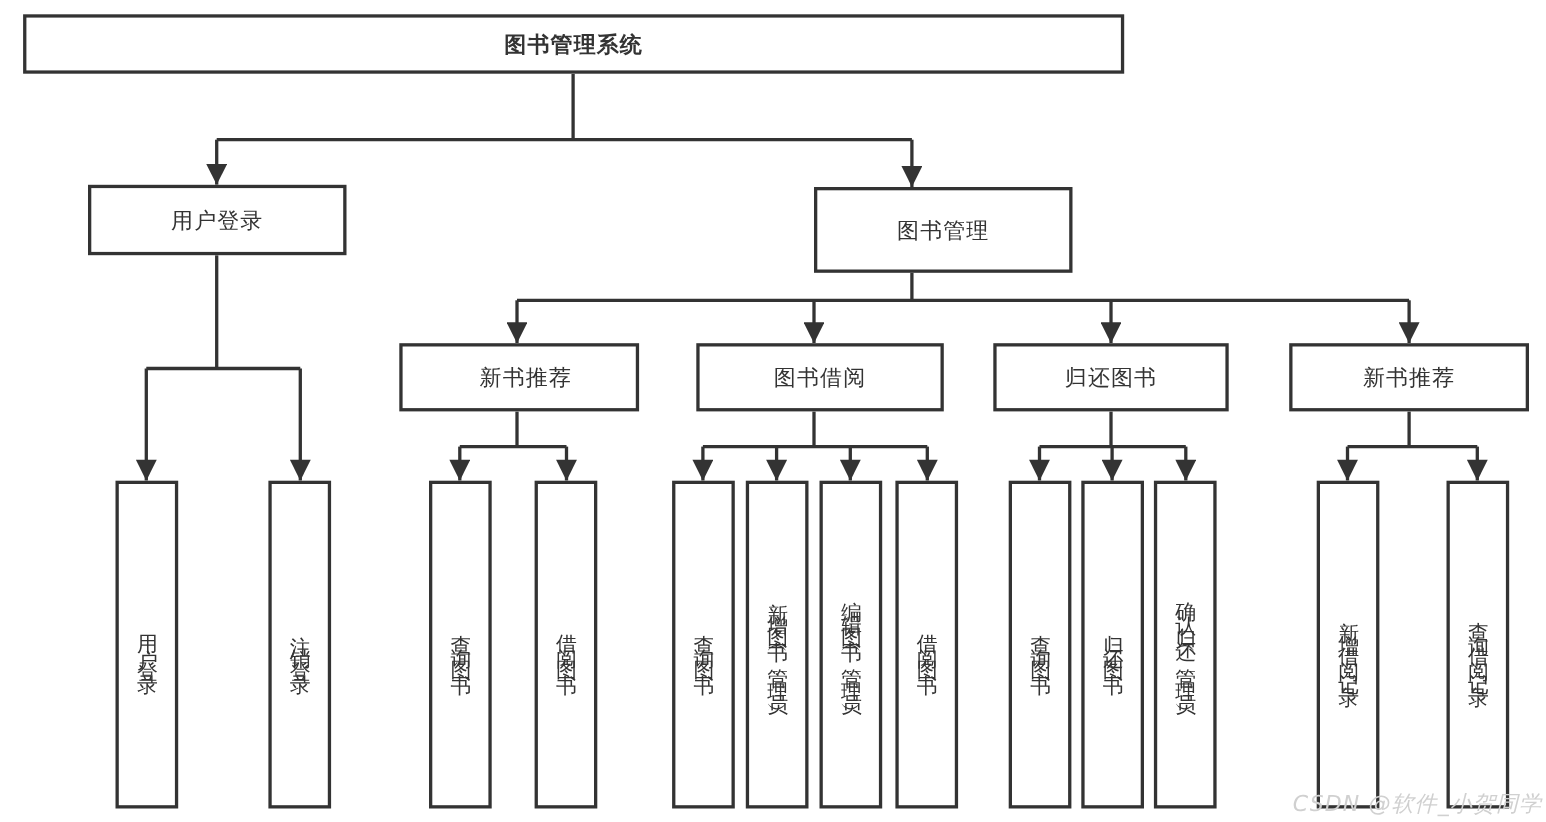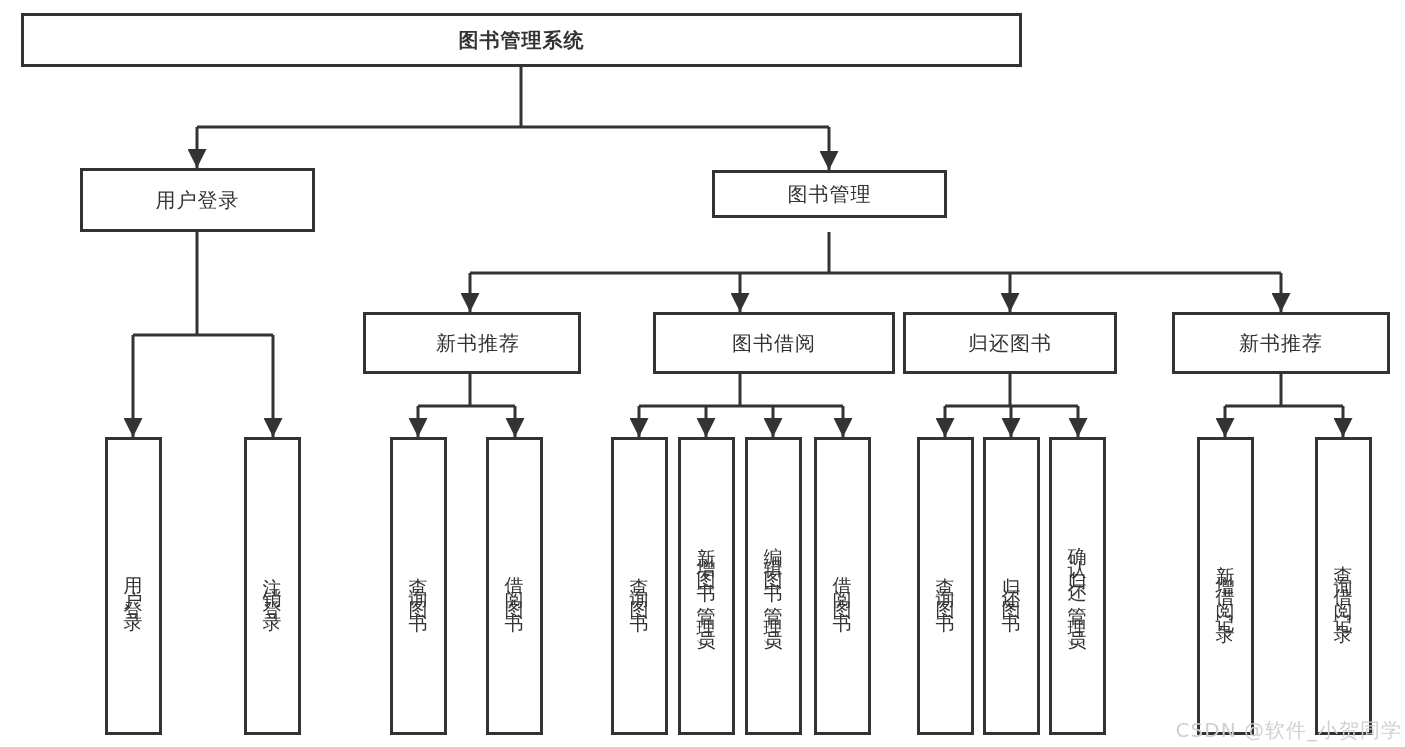--- a/index.html
+++ b/index.html
@@ -67,20 +67,21 @@
     white-space: nowrap;
   }
   .watermark {
     position: absolute;
     right: 3px;
     bottom: 3px;
     font-size: 20px;
     letter-spacing: 1px;
     color: var(--wm);
     z-index: 6;
+    font-style: italic;
   }
 </style>
 </head>
 <body>
 
 <div class="canvas">
 
   <svg class="connectors" viewBox="0 0 1405 747" xmlns="http://www.w3.org/2000/svg">
     <defs>
       <marker id="arrowhead" viewBox="0 0 10 10" refX="10" refY="5" markerUnits="userSpaceOnUse" markerWidth="26" markerHeight="19" orient="auto">
@@ -139,24 +140,24 @@
       <path d="M 1281 374 V 406"></path>
       <path d="M 1225 406 H 1343"></path>
       <path d="M 1225 406 V 437" marker-end="url(#arrowhead)"></path>
       <path d="M 1343 406 V 437" marker-end="url(#arrowhead)"></path>
     </g>
   </svg>
 
   <div class="hbox" style="left:21px; top:13px; width:1001px; height:54px;font-weight:bold;">图书管理系统</div>
 
   <div class="hbox" style="left:80px; top:168px; width:235px; height:64px;">用户登录</div>
-  <div class="hbox" style="left:712px; top:170px; width:235px; height:48px;">图书管理</div>
+  <div class="hbox" style="left:740px; top:170px; width:235px; height:78px;">图书管理</div>
 
   <div class="hbox" style="left:363px; top:312px; width:218px; height:62px;padding-left:12px;">新书推荐</div>
-  <div class="hbox" style="left:633px; top:312px; width:242px; height:62px;margin-left:20px;">图书借阅</div>
+  <div class="hbox" style="left:633px; top:312px; width:225px; height:62px;">图书借阅</div>
   <div class="hbox" style="left:903px; top:312px; width:214px; height:62px;">归还图书</div>
   <div class="hbox" style="left:1172px; top:312px; width:218px; height:62px;">新书推荐</div>
 
   <div class="vbox" style="left:105px;">
     <span class="vtext">用户登录</span>
   </div>
   <div class="vbox" style="left:244px;">
     <span class="vtext">注销登录</span>
   </div>
 

